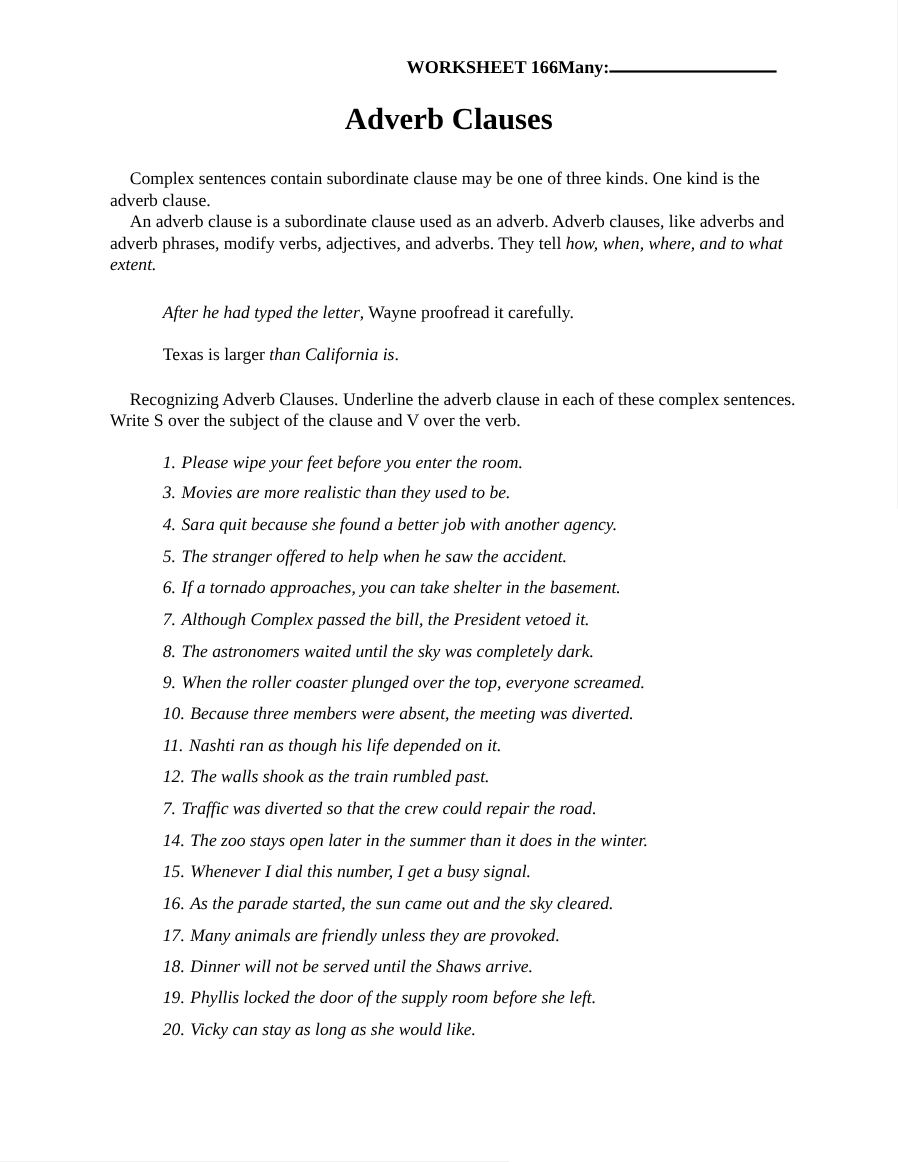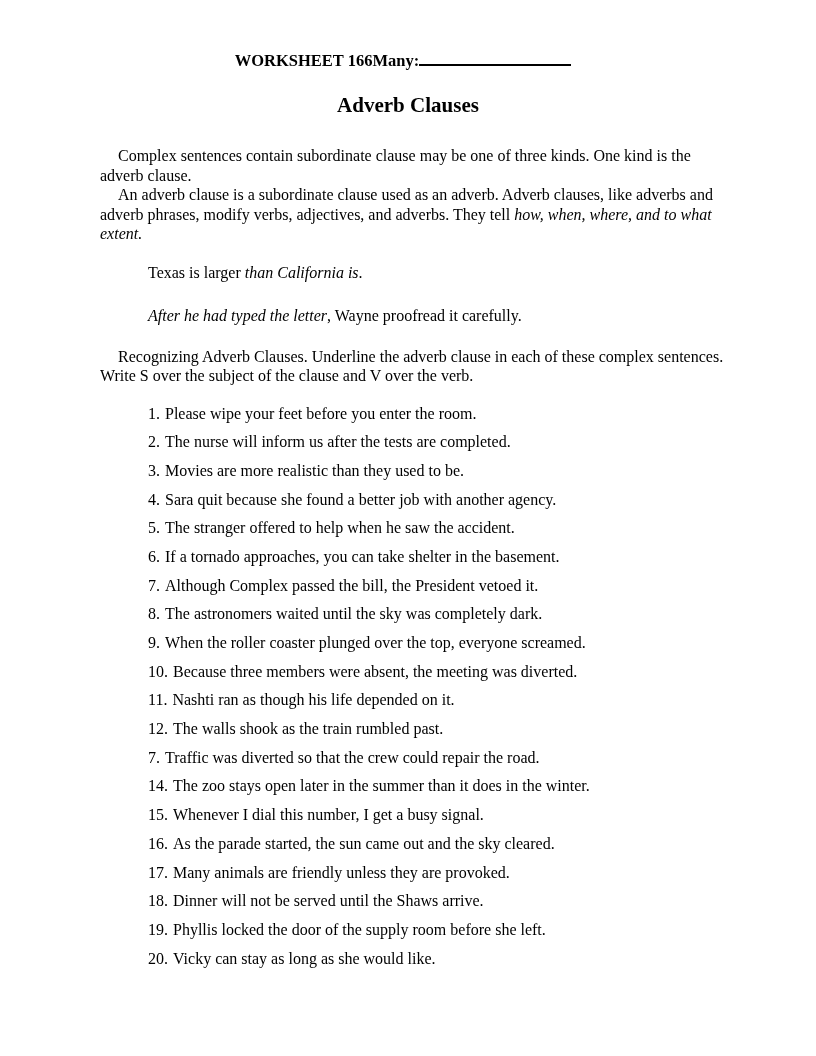--- a/index.html
+++ b/index.html
@@ -10,38 +10,38 @@
     margin: 0 auto;
     background: #ffffff;
     font-family: "Liberation Serif", serif;
     font-size: 16px;
     color: #000000;
     overflow: hidden;
     box-sizing: border-box;
   }
   .header {
     display: flex;
-    justify-content: center;
+    justify-content: flex-end;
     align-items: flex-end;
     padding: 50px 110px 0 100px;
     font-weight: bold;
     font-size: 16.5px;
   }
   .name-area { white-space: nowrap; }
   .name-blank {
     display: inline-block;
     width: 152px;
     height: 14px;
     border-bottom: 2px solid #000000;
     vertical-align: baseline;
   }
   .title {
     margin: 22px 0 13px 0;
     text-align: center;
-    font-size: 21px;
+    font-size: 28px;
     font-weight: bold;
   }
   .para {
     margin: 0 78px 0 100px;
     line-height: 19.5px;
   }
   .first-para { margin-top: 28px; }
   .indent { text-indent: 18px; }
   .example {
     margin: 19px 78px 0 148px;
@@ -50,20 +50,21 @@
   .example-first { margin-top: 24px; }
   .instructions { margin-top: 21px; }
   .sentence-list {
     list-style: none;
     margin: 18px 60px 0 148px;
     padding: 0;
   }
   .sentence-item {
     line-height: 19px;
     margin-bottom: 9.7px;
+    font-style: italic;
   }
   .item-num { margin-right: 5px; }
   .seg-regular { font-weight: normal; font-style: normal; }
   .seg-bold { font-weight: normal; }
   .seg-italic { font-style: italic; }
 </style>
 </head>
 <body>
 
 <div class="page">
@@ -72,30 +73,29 @@
     <span>WORKSHEET 166</span>
     <span class="name-area"><span>Many:</span><span class="name-blank"></span></span>
   </div>
 
   <h1 class="title">Adverb Clauses</h1>
 
   <p class="para indent first-para">Complex sentences contain subordinate clause may be one of three kinds. One kind is the adverb clause.</p>
 
   <p class="para indent"><span class="seg-bold">An adverb clause is a subordinate clause used as an adverb.</span><span class="seg-regular"> Adverb clauses, like adverbs and adverb phrases, modify verbs, adjectives, and adverbs. They tell </span><span class="seg-italic">how, when, where, and to what extent.</span></p>
 
+  <p class="example example-first"><span class="seg-italic">After he had typed the letter</span><span class="seg-regular">, Wayne proofread it carefully.</span></p>
+
   <p class="example"><span class="seg-regular">Texas is larger </span><span class="seg-italic">than California is</span><span class="seg-regular">.</span></p>
-
-  <p class="example example-first"><span class="seg-italic">After he had typed the letter</span><span class="seg-regular">, Wayne proofread it carefully.</span></p>
 
   <p class="para indent instructions"><span class="seg-regular">Recognizing Adverb Clauses. Underline the adverb clause in each of these complex sentences. Write </span><span class="seg-bold">S</span><span class="seg-regular"> over the subject of the clause and </span><span class="seg-bold">V</span><span class="seg-regular"> over the verb.</span></p>
 
   <ol class="sentence-list">
     <li class="sentence-item"><span class="item-num">1.</span><span class="item-text">Please wipe your feet before you enter the room.</span></li>
 
-    <li class="sentence-item"><span class="item-num">2.</span><span class="item-text">The nurse will inform us after the tests are completed.</span></li>
 
     <li class="sentence-item"><span class="item-num">3.</span><span class="item-text">Movies are more realistic than they used to be.</span></li>
 
     <li class="sentence-item"><span class="item-num">4.</span><span class="item-text">Sara quit because she found a better job with another agency.</span></li>
 
     <li class="sentence-item"><span class="item-num">5.</span><span class="item-text">The stranger offered to help when he saw the accident.</span></li>
 
     <li class="sentence-item"><span class="item-num">6.</span><span class="item-text">If a tornado approaches, you can take shelter in the basement.</span></li>
 
     <li class="sentence-item"><span class="item-num">7.</span><span class="item-text">Although Complex passed the bill, the President vetoed it.</span></li>

